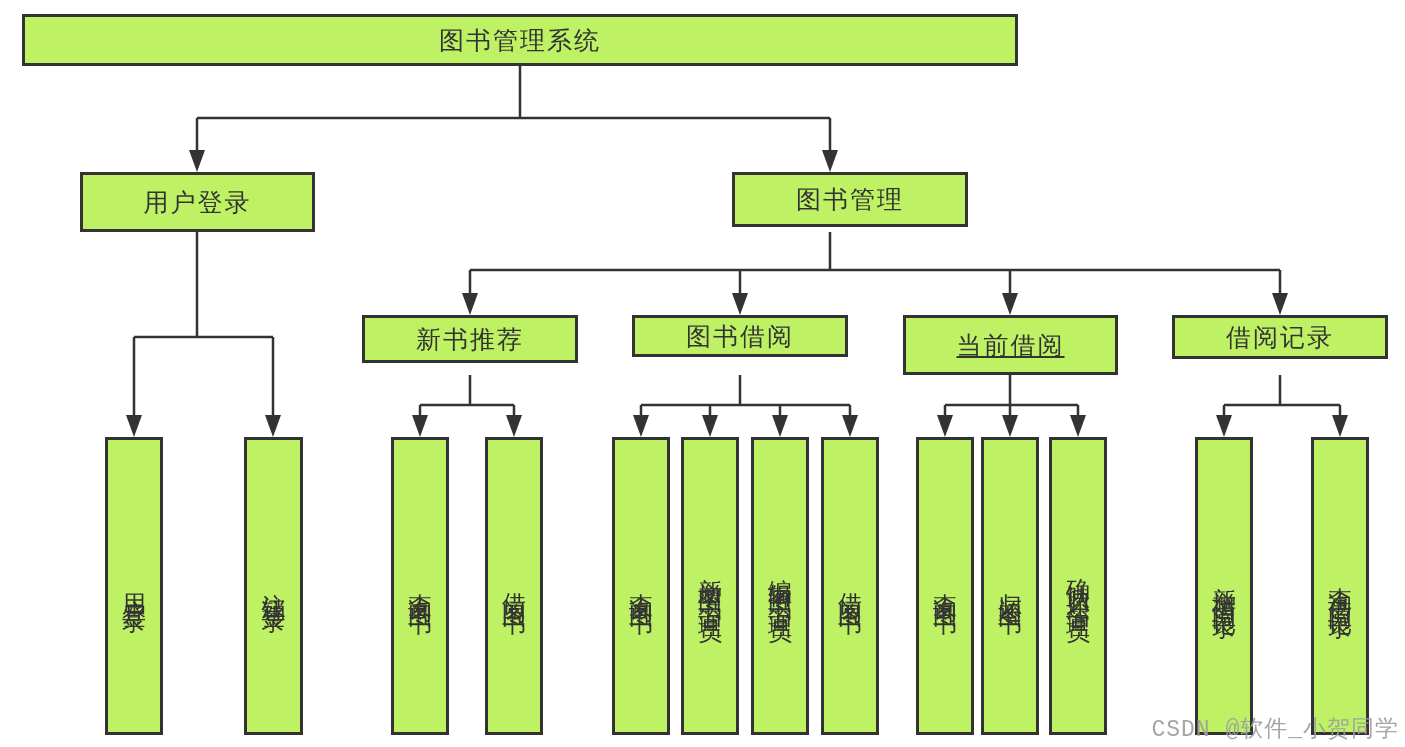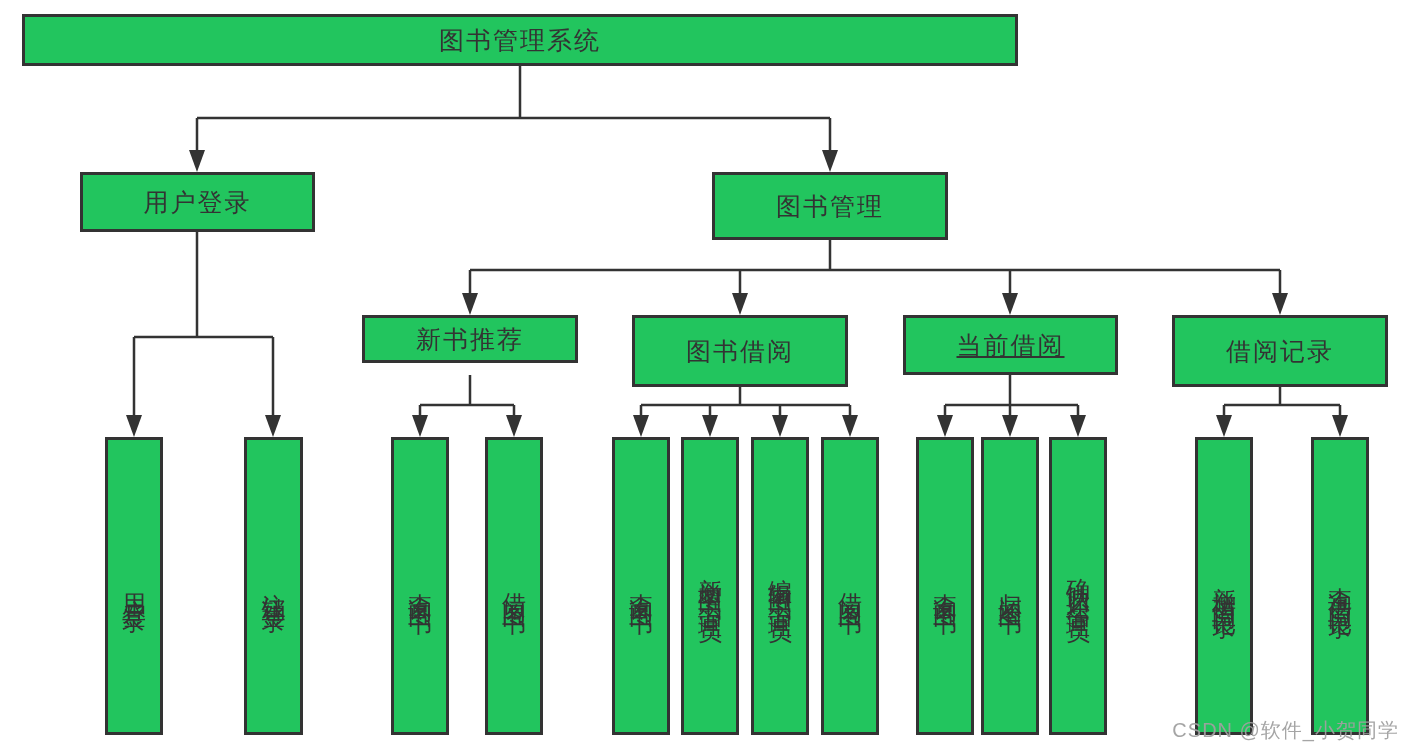--- a/index.html
+++ b/index.html
@@ -13,21 +13,21 @@
   }
   .connectors {
     position: absolute;
     left: 0; top: 0;
     width: 1405px; height: 747px;
     z-index: 0;
   }
   .node {
     position: absolute;
     box-sizing: border-box;
-    background: #22c55e;
+    background: #bef264;
     border: 3px solid #333333;
     color: #333333;
     display: flex;
     align-items: center;
     justify-content: center;
     z-index: 1;
   }
   .h-label {
     font-size: 25px;
     letter-spacing: 2px;
@@ -38,25 +38,26 @@
     text-orientation: mixed;
     font-size: 24px;
     letter-spacing: 6px;
     line-height: 1;
     white-space: nowrap;
   }
   .watermark {
     position: absolute;
     right: 6px;
     bottom: 3px;
-    font-size: 20px;
+    font-size: 23px;
     letter-spacing: 1px;
     color: rgba(160,160,160,0.95);
     z-index: 2;
     white-space: nowrap;
+    font-family: Liberation Mono, monospace;
   }
 </style>
 </head>
 <body>
 
 <div class="canvas">
 
   <svg class="connectors" viewBox="0 0 1405 747" xmlns="http://www.w3.org/2000/svg">
     <g stroke="#333333" stroke-width="2.5" fill="none">
 
@@ -97,34 +98,34 @@
     </g>
   </svg>
 
   <div class="node" style="left:22px; top:14px; width:996px; height:52px;">
     <span class="h-label">图书管理系统</span>
   </div>
 
   <div class="node" style="left:80px; top:172px; width:235px; height:60px;">
     <span class="h-label">用户登录</span>
   </div>
-  <div class="node" style="left:712px; top:172px; width:236px; height:68px;">
+  <div class="node" style="left:732px; top:172px; width:236px; height:55px;">
     <span class="h-label">图书管理</span>
   </div>
 
   <div class="node" style="left:362px; top:315px; width:216px; height:48px;">
     <span class="h-label">新书推荐</span>
   </div>
-  <div class="node" style="left:632px; top:315px; width:216px; height:72px;text-align:right;">
+  <div class="node" style="left:632px; top:315px; width:216px; height:42px;text-align:right;">
     <span class="h-label">图书借阅</span>
   </div>
   <div class="node" style="left:903px; top:315px; width:215px; height:60px;text-decoration:underline;">
     <span class="h-label">当前借阅</span>
   </div>
-  <div class="node" style="left:1172px; top:315px; width:216px; height:72px;">
+  <div class="node" style="left:1172px; top:315px; width:216px; height:44px;">
     <span class="h-label">借阅记录</span>
   </div>
 
   <div class="node leaf" style="left:105px; top:437px; width:58px; height:298px;">
     <span class="v-label">用户登录</span>
   </div>
   <div class="node leaf" style="left:244px; top:437px; width:59px; height:298px;">
     <span class="v-label">注销登录</span>
   </div>
 

